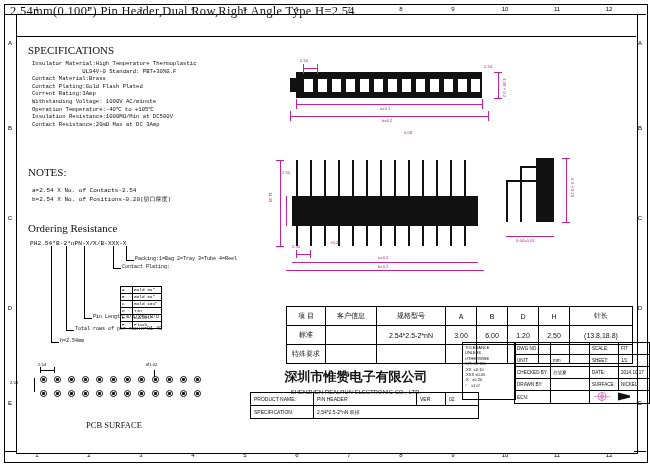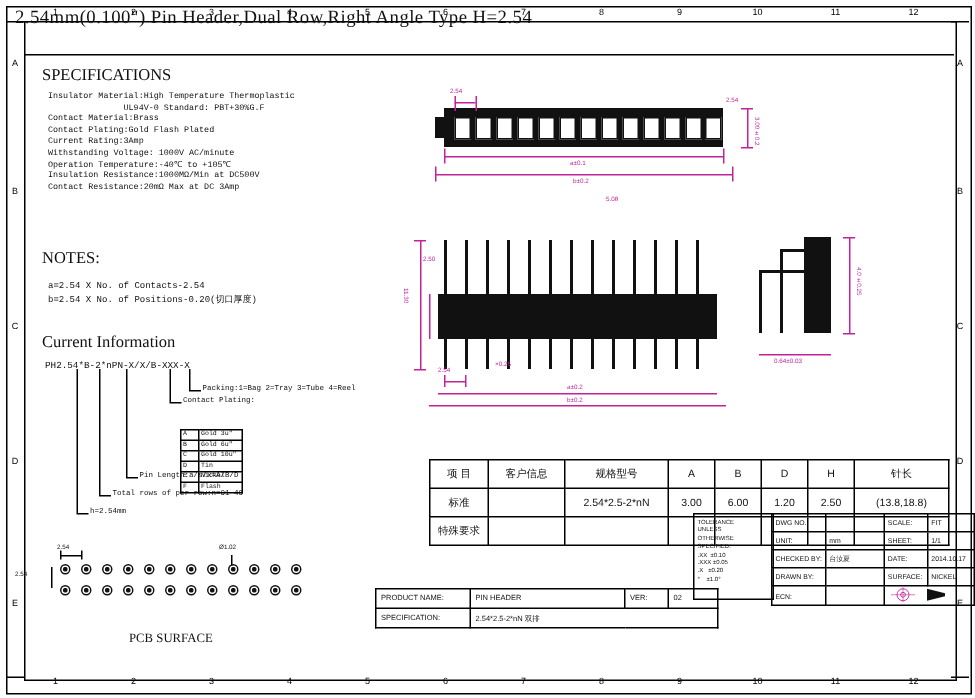--- a/index.html
+++ b/index.html
@@ -126,21 +126,21 @@
 Current Rating:3Amp
 Withstanding Voltage: 1000V AC/minute
 Operation Temperature:-40℃ to +105℃
 Insulation Resistance:1000MΩ/Min at DC500V
 Contact Resistance:20mΩ Max at DC 3Amp</div>
 
   <div class="notes-head">NOTES:</div>
   <div class="notes-body">a=2.54 X No. of Contacts-2.54
 b=2.54 X No. of Positions-0.20(切口厚度)</div>
 
-  <div class="order-head">Current Information</div>
+  <div class="order-head">Ordering Resistance</div>
   <div class="order-code">PH2.54*B-2*nPN-X/X/B-XXX-X</div>
 
   <div class="ln" style="left:126px;top:246px;width:1px;height:14px"></div>
   <div class="ln" style="left:126px;top:260px;width:8px;height:1px"></div>
   <div class="olabel" style="left:135px;top:256px">Packing:1=Bag 2=Tray 3=Tube 4=Reel</div>
 
   <div class="ln" style="left:113px;top:246px;width:1px;height:22px"></div>
   <div class="ln" style="left:113px;top:268px;width:8px;height:1px"></div>
   <div class="olabel" style="left:122px;top:264px">Contact Plating:</div>
 
@@ -417,20 +417,24 @@
       <td></td>
       <td></td>
       <td></td>
       <td></td>
       <td></td>
       <td></td>
     </tr>
   </tbody>
     </table>
 
+  <div class="company">
+    <div class="cn">深圳市惟赞电子有限公司</div>
+    <div class="en">SHENZHEN REALRUN ELECTRONIC CO., LTD.</div>
+  </div>
 
   <table class="binfo">
     <tbody>
         <tr>
       <td style="width:56px">PRODUCT NAME:</td>
       <td style="width:96px">PIN HEADER</td>
       <td style="width:22px">VER:</td>
       <td style="width:26px">02</td>
     </tr>
     <tr>

